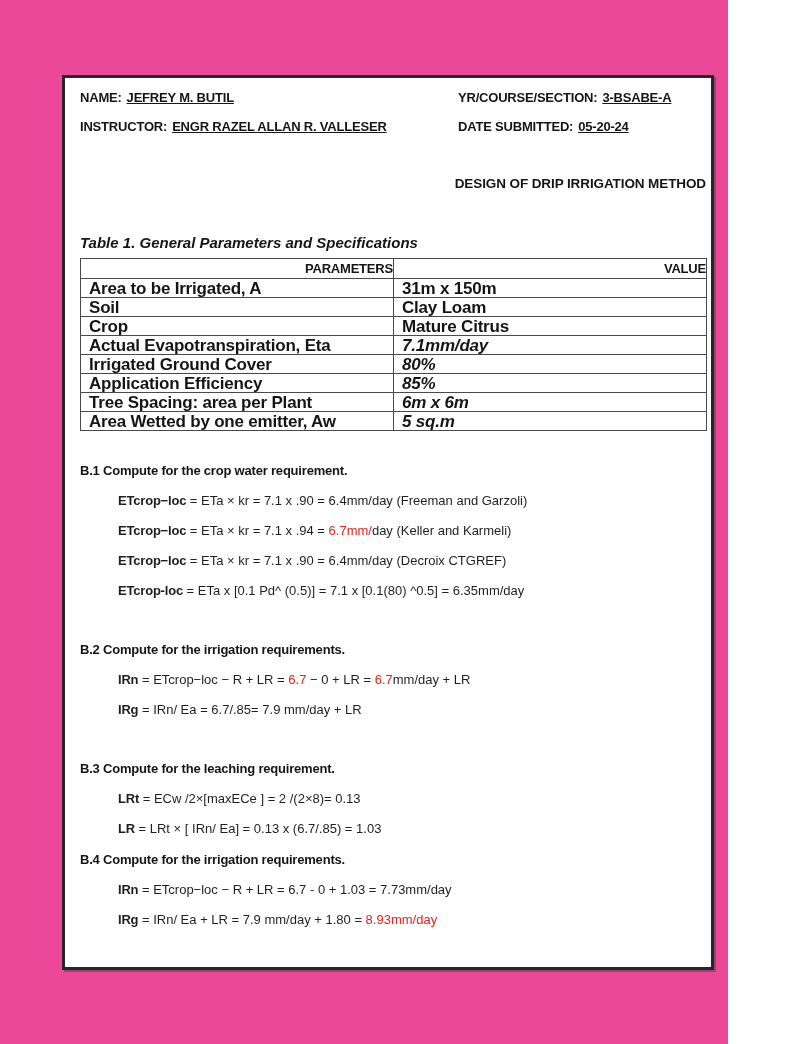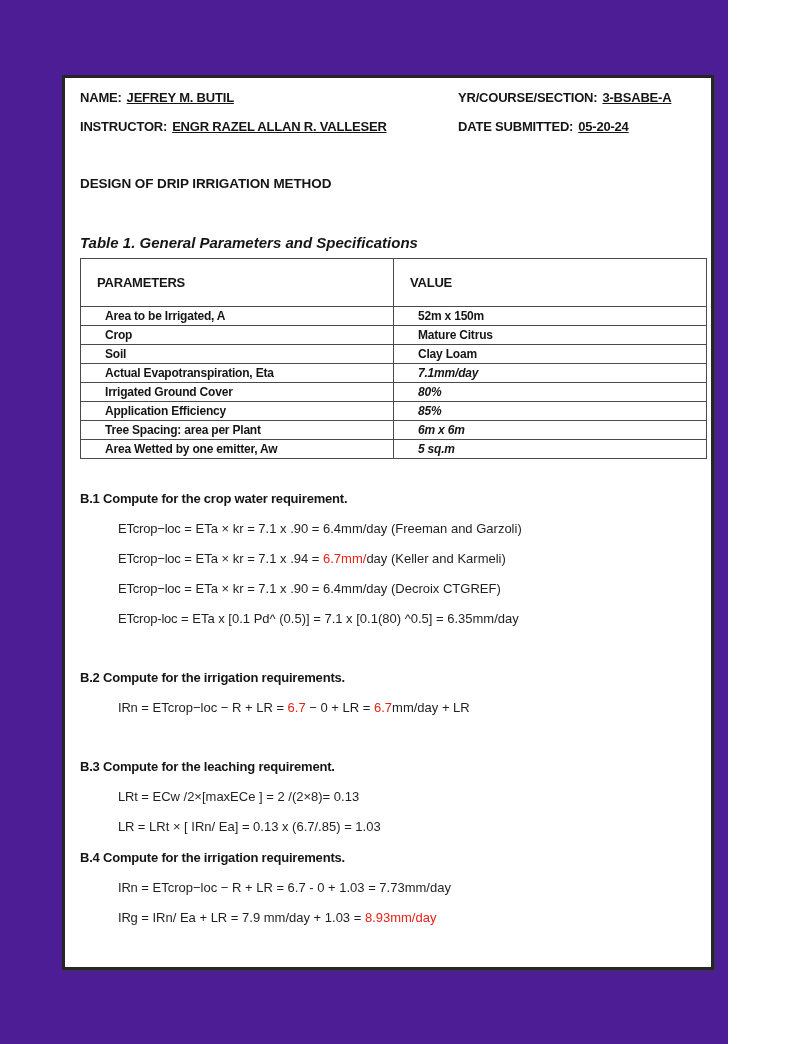--- a/index.html
+++ b/index.html
@@ -1,20 +1,20 @@
 <!DOCTYPE html>
 <html style="--accent-red: #e62219;"><head>
 <meta charset="utf-8">
 <style>
   html, body { margin: 0; padding: 0; background: #ffffff; }
   .page {
     position: relative;
     width: 728px;
     height: 1044px;
-    background: #4c1d95;
+    background: #ec4899;
     font-family: "Liberation Sans", sans-serif;
     color: #151515;
     overflow: hidden;
   }
   .sheet {
     position: absolute;
     left: 62px;
     top: 75px;
     width: 652px;
     height: 895px;
@@ -29,21 +29,21 @@
   .hrow-1 { margin-top: 3px; }
   .hrow-2 { margin-top: 11px; }
   .hcell { white-space: nowrap; }
   .hcell.left { width: 378px; flex: 0 0 378px; }
   .hlbl { font-weight: bold; font-size: 13px; letter-spacing: -0.2px; }
   .hval { font-weight: bold; font-size: 13px; letter-spacing: -0.2px;
           text-decoration: underline; margin-left: 5px; }
   
   .doc-title {
     margin-top: 41px;
-    text-align: left;
+    text-align: right;
     font-weight: bold;
     font-size: 13.5px;
     letter-spacing: -0.1px;
   }
   .table-caption {
     margin-top: 43px;
     font-weight: bold;
     font-style: italic;
     font-size: 15px;
   }
@@ -54,31 +54,31 @@
     width: 627px;
     table-layout: fixed;
   }
   table.params th, table.params td {
     border: 1px solid #4a4a4a;
     box-sizing: border-box;
   }
   table.params th {
     font-weight: bold;
     font-size: 13px;
-    text-align: left;
+    text-align: right;
     height: 20px;
-    padding: 16px;
+    padding: 0;
     letter-spacing: -0.2px;
   }
   table.params col.c1 { width: 313px; }
   table.params td {
     font-weight: bold;
-    font-size: 12px;
+    font-size: 17px;
     height: 19px;
-    padding: 1px 24px;
+    padding: 1px 8px;
     line-height: 15px;
     letter-spacing: -0.2px;
     white-space: nowrap;
     overflow: hidden;
   }
   table.params td.value.italic { font-style: italic; }
   
   .section { margin-top: 42px; }
   .section:first-child { margin-top: 31px; }
   .section.tight { margin-top: 14px; }
@@ -89,21 +89,21 @@
     line-height: 17px;
   }
   .formula-line {
     margin-top: 13px;
     padding-left: 38px;
     font-size: 13px;
     line-height: 17px;
     color: #1f1f1f;
     white-space: nowrap;
   }
-  .seg-bold { font-weight: normal; letter-spacing: -0.2px; }
+  .seg-bold { font-weight: bold; letter-spacing: -0.2px; }
   .seg-red { color: var(--accent-red, #e62219); }
 </style>
 </head>
 <body>
 
 <div class="page">
   <div class="sheet">
 
     <div class="header">
       <div class="hrow hrow-1">
@@ -135,29 +135,29 @@
         </colgroup>
       <thead>
         <tr>
           <th>PARAMETERS</th>
           <th>VALUE</th>
         </tr>
       </thead>
       <tbody id="table-body">
           <tr>
             <td class="param">Area to be Irrigated, A</td>
-            <td class="value">52m x 150m</td>
+            <td class="value">31m x 150m</td>
+          </tr>
+          <tr>
+            <td class="param">Soil</td>
+            <td class="value">Clay Loam</td>
           </tr>
           <tr>
             <td class="param">Crop</td>
             <td class="value">Mature Citrus</td>
-          </tr>
-          <tr>
-            <td class="param">Soil</td>
-            <td class="value">Clay Loam</td>
           </tr>
           <tr>
             <td class="param">Actual Evapotranspiration, Eta</td>
             <td class="value italic">7.1mm/day</td>
           </tr>
           <tr>
             <td class="param">Irrigated Ground Cover</td>
             <td class="value italic">80%</td>
           </tr>
           <tr>
@@ -179,27 +179,28 @@
         <div class="section">
           <div class="section-heading">B.1 Compute for the crop water requirement.</div>
           <div class="formula-line"><span class="seg-bold ">ETcrop−loc</span><span class=""> = ETa × kr = 7.1 x .90 = 6.4mm/day (Freeman and Garzoli)</span></div>
           <div class="formula-line"><span class="seg-bold ">ETcrop−loc</span><span class=""> = ETa × kr = 7.1 x .94 = </span><span class="seg-red">6.7mm/</span><span class="">day (Keller and Karmeli)</span></div>
           <div class="formula-line"><span class="seg-bold ">ETcrop−loc</span><span class=""> = ETa × kr = 7.1 x .90 = 6.4mm/day (Decroix CTGREF)</span></div>
           <div class="formula-line"><span class="seg-bold ">ETcrop-loc</span><span class=""> = ETa x [0.1 Pd^ (0.5)] = 7.1 x [0.1(80) ^0.5] = 6.35mm/day</span></div>
         </div>
         <div class="section">
           <div class="section-heading">B.2 Compute for the irrigation requirements.</div>
           <div class="formula-line"><span class="seg-bold ">IRn</span><span class=""> = ETcrop−loc − R + LR = </span><span class="seg-red">6.7</span><span class=""> − 0 + LR = </span><span class="seg-red">6.7</span><span class="">mm/day + LR</span></div>
+          <div class="formula-line"><span class="seg-bold ">IRg</span><span class=""> = IRn/ Ea = 6.7/.85= 7.9 mm/day + LR</span></div>
         </div>
         <div class="section">
           <div class="section-heading">B.3 Compute for the leaching requirement.</div>
           <div class="formula-line"><span class="seg-bold ">LRt</span><span class=""> = ECw /2×[maxECe ] = 2 /(2×8)= 0.13</span></div>
           <div class="formula-line"><span class="seg-bold ">LR</span><span class=""> = LRt × [ IRn/ Ea] = 0.13 x (6.7/.85) = 1.03</span></div>
         </div>
         <div class="section tight">
           <div class="section-heading">B.4 Compute for the irrigation requirements.</div>
           <div class="formula-line"><span class="seg-bold ">IRn</span><span class=""> = ETcrop−loc − R + LR = 6.7 - 0 + 1.03 = 7.73mm/day</span></div>
-          <div class="formula-line"><span class="seg-bold ">IRg</span><span class=""> = IRn/ Ea + LR = 7.9 mm/day + 1.03 = </span><span class="seg-red">8.93mm/day</span></div>
+          <div class="formula-line"><span class="seg-bold ">IRg</span><span class=""> = IRn/ Ea + LR = 7.9 mm/day + 1.80 = </span><span class="seg-red">8.93mm/day</span></div>
         </div>
       </div>
 
   </div>
 </div>
 
 </body></html>

